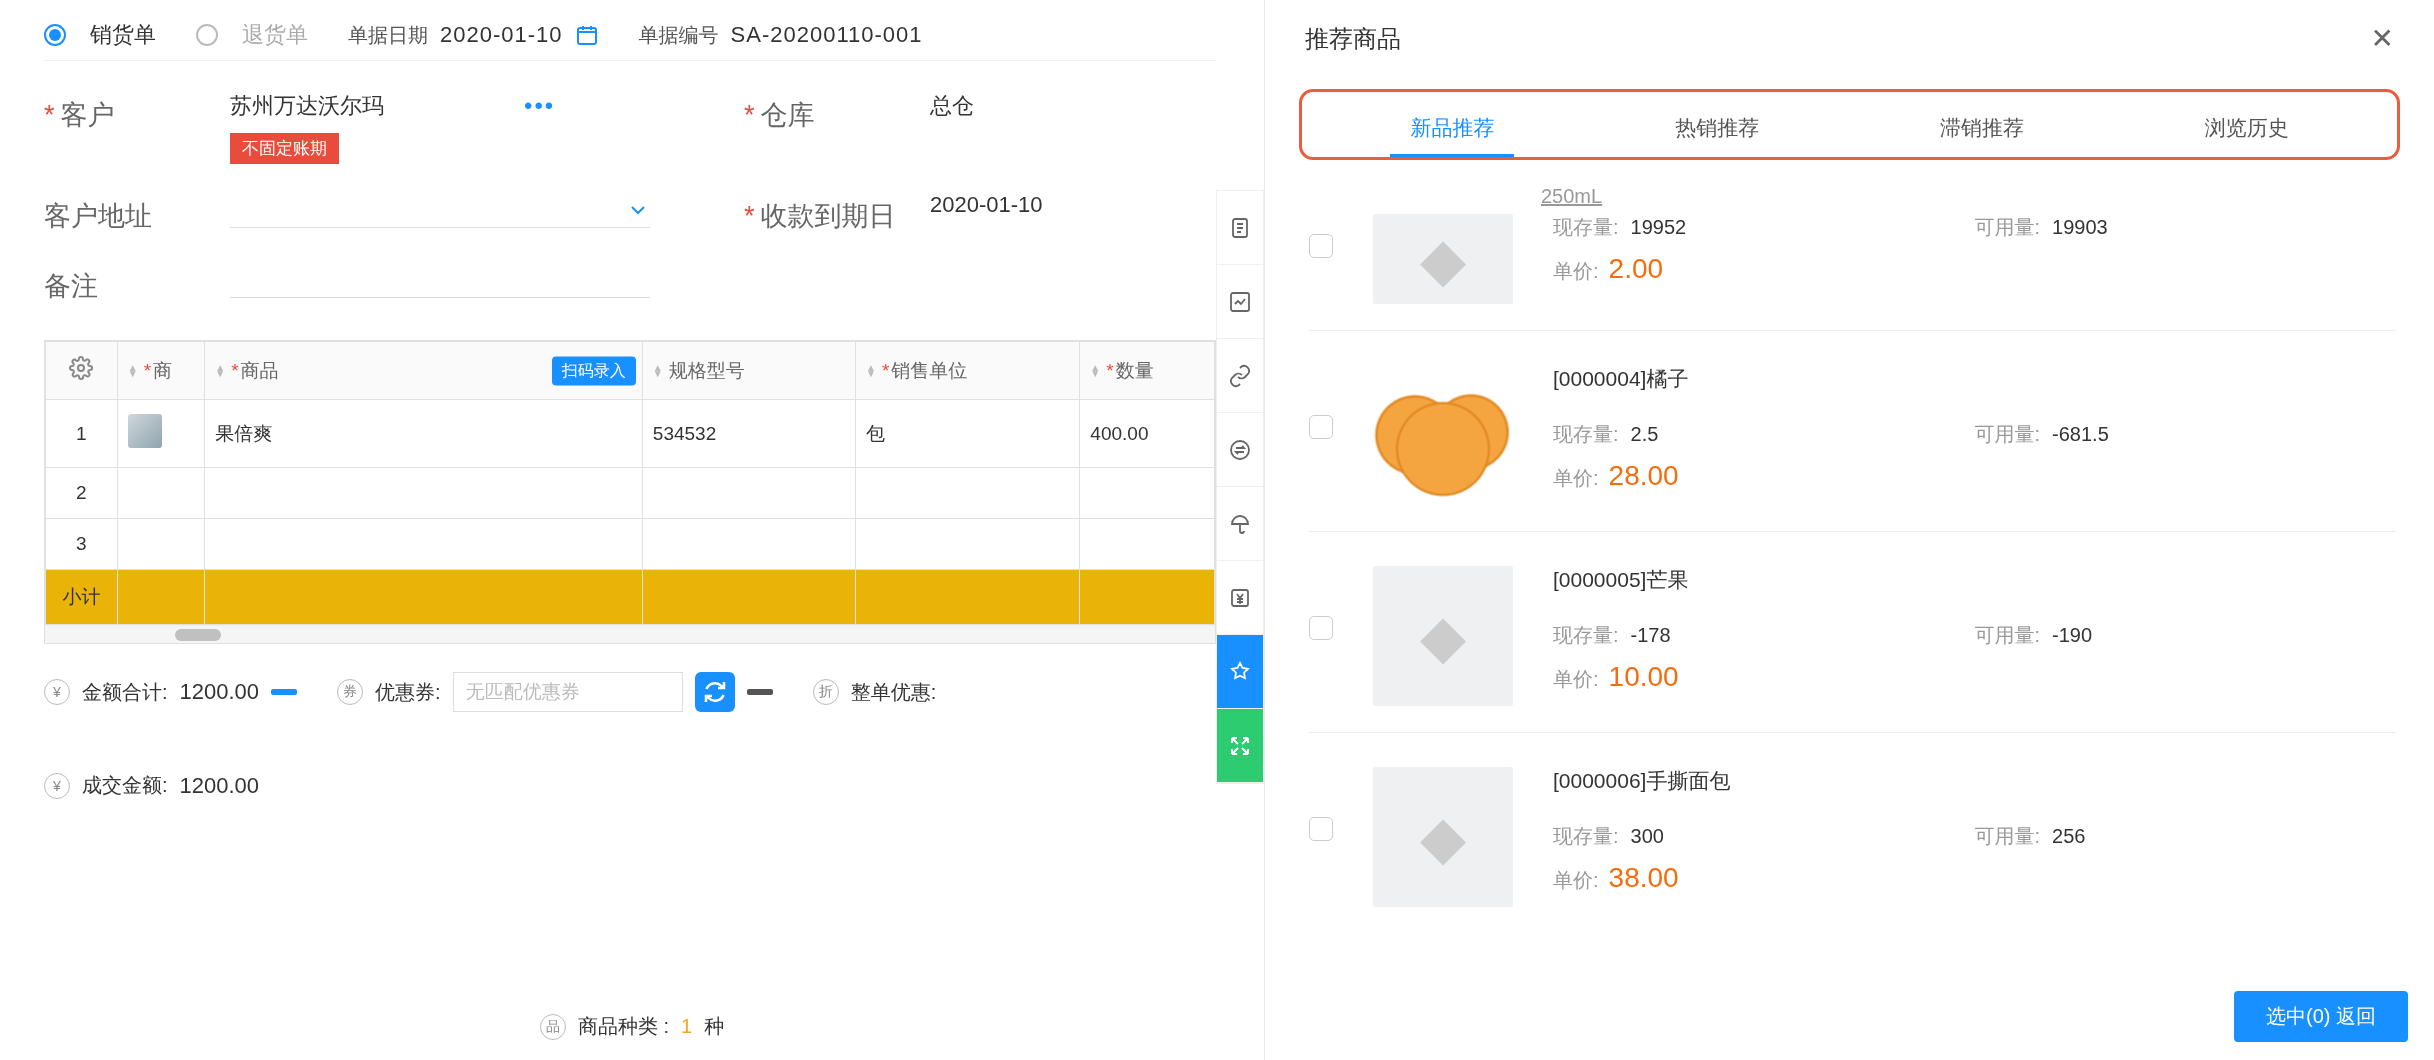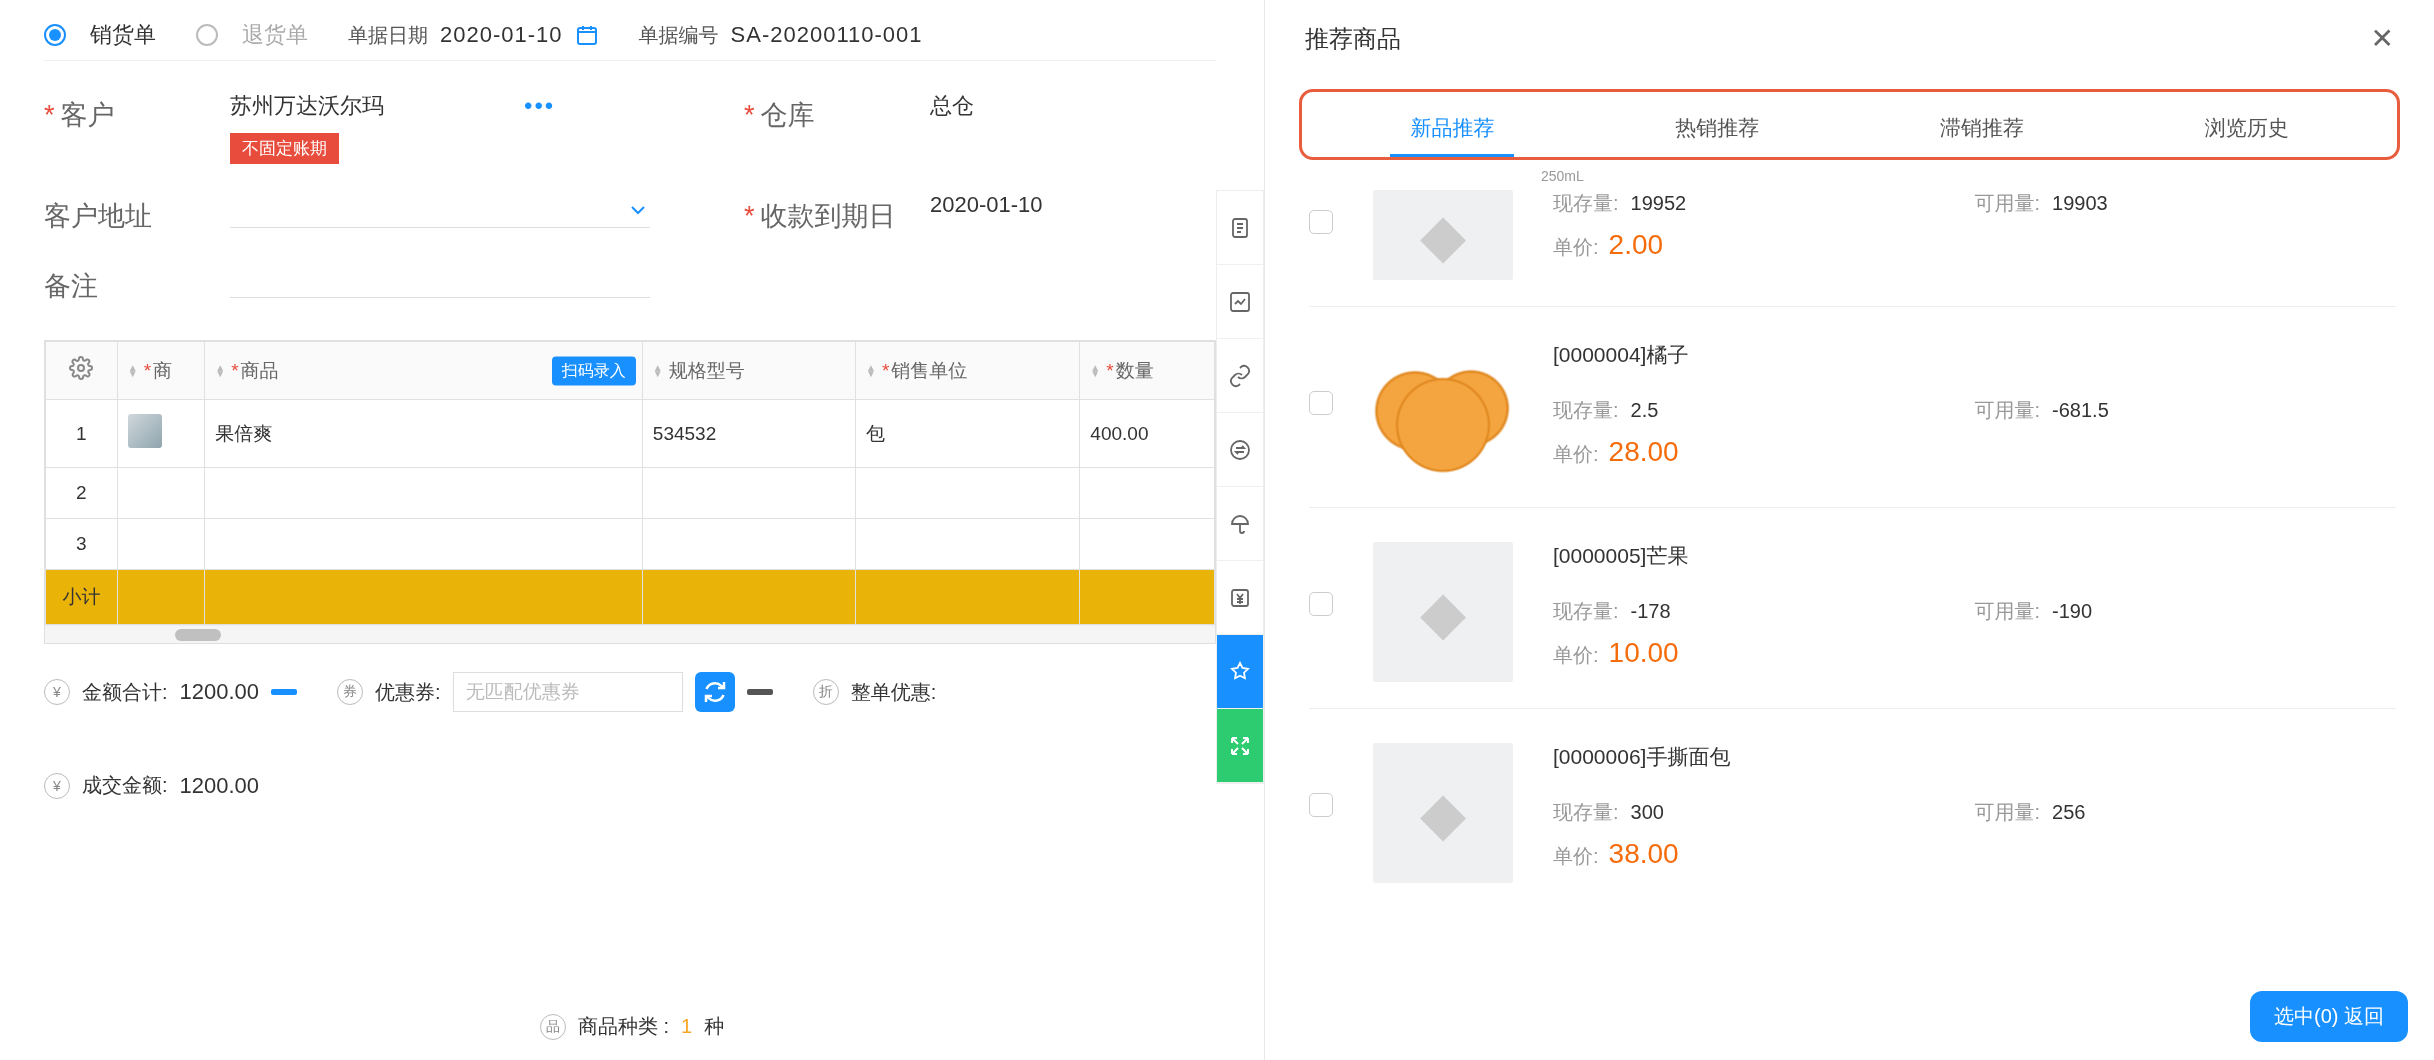--- a/index.html
+++ b/index.html
@@ -76,24 +76,24 @@
 .chk { width: 24px; height: 24px; border: 1.5px solid #ccc; border-radius: 5px; margin-top: 50px; cursor: pointer; }
 .thumb { width: 140px; height: 140px; background: #eef0f2; color: #ccc; display: flex; align-items: center; justify-content: center; border-radius: 2px; font-size: 60px; }
 .thumb.orange { background: radial-gradient(circle at 50% 60%, #f5a540 40%, #e08820 42%, transparent 44%), radial-gradient(circle at 30% 50%, #f5a540 30%, #e08820 32%, transparent 34%), radial-gradient(circle at 70% 48%, #f5a540 28%, #e08820 30%, transparent 32%), #fff; }
 .item-info { flex: 1; }
 .item-name { font-size: 21px; margin-bottom: 28px; }
 .stats { display: grid; grid-template-columns: 1fr 1fr; row-gap: 12px; }
 .stat-lbl { color: #999; font-size: 20px; margin-right: 12px; }
 .stat-val { font-size: 20px; }
 .price-lbl { color: #999; font-size: 20px; }
 .price-val { color: #f56c0c; font-size: 28px; margin-left: 10px; }
-.partial-top { font-size: 14px; color: #999; margin-left: 232px; margin-top: 0; }
+.partial-top { font-size: 20px; color: #999; margin-left: 232px; margin-top: 17px; text-decoration: underline; }
 
 .rp-footer { display: flex; justify-content: flex-end; padding: 18px 26px; }
-.sel-btn { background: #1890ff; color: #fff; padding: 12px 24px; font-size: 20px; border-radius: 12px; cursor: pointer; }
+.sel-btn { background: #1890ff; color: #fff; padding: 12px 32px; font-size: 20px; border-radius: 4px; cursor: pointer; }
 
 svg { width: 24px; height: 24px; }
 </style>
 </head>
 <body>
 
 <div class="layout">
   <div class="left-pane">
 
     <div class="order-tabs">

